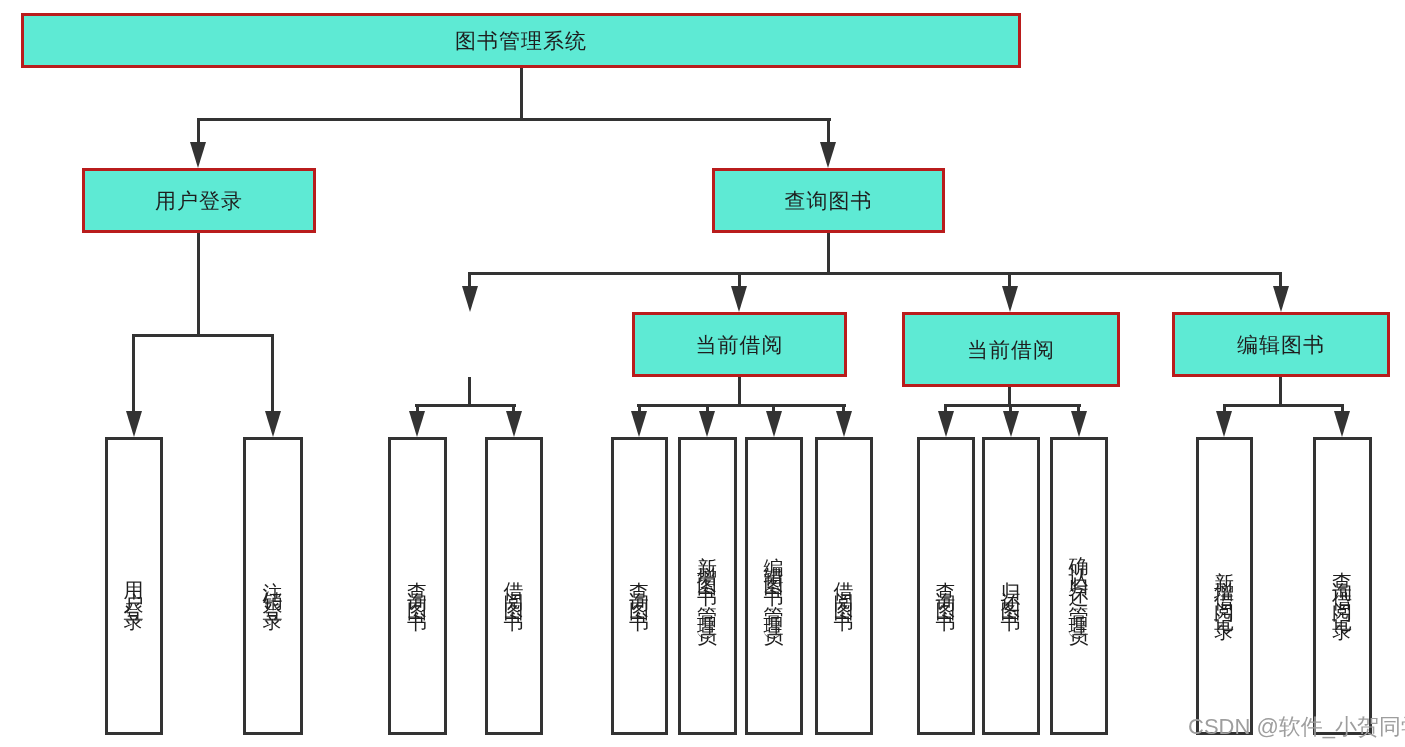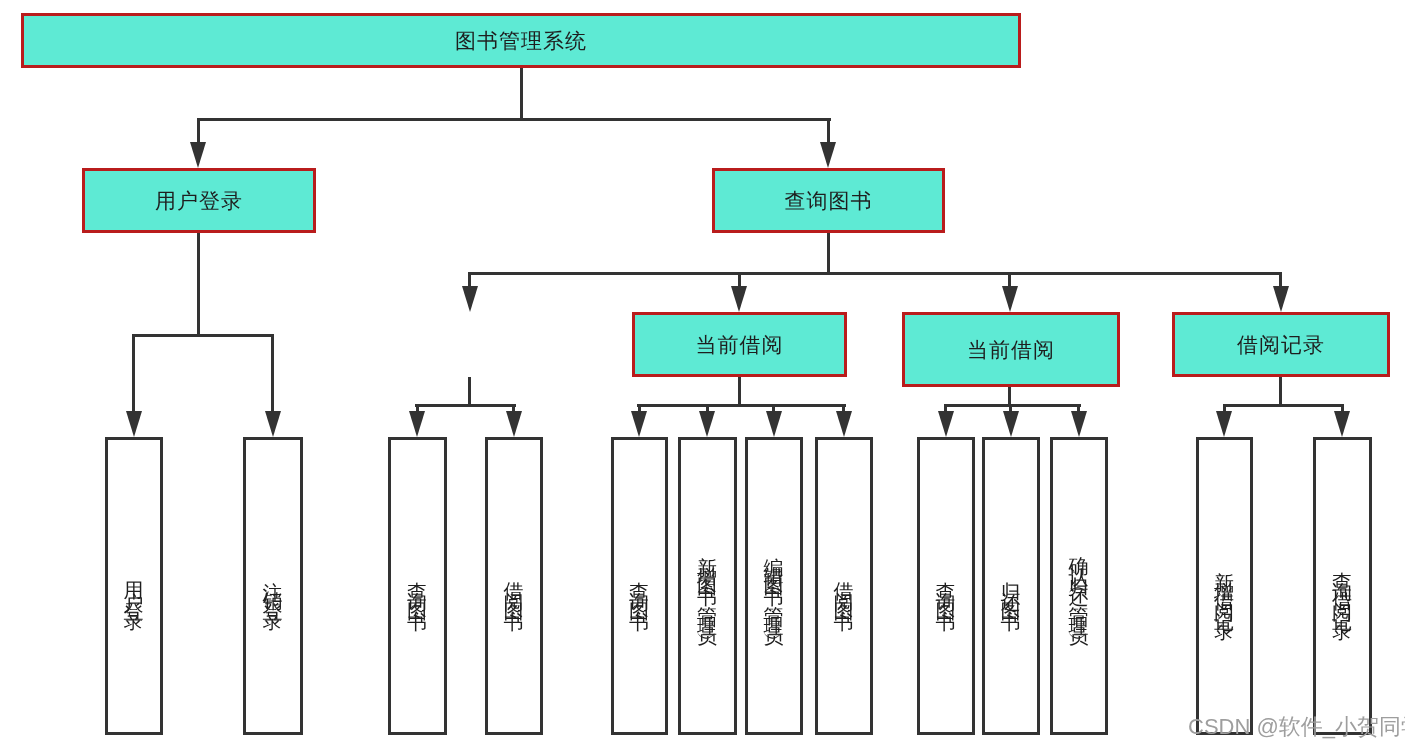--- a/index.html
+++ b/index.html
@@ -99,21 +99,21 @@
   <div class="arrow" style="left:1002px; top:286px;"></div>
   <div class="arrow" style="left:1273px; top:286px;"></div>
 
   <div class="hbox" style="left:632px; top:312px; width:215px; height:65px;">
     <span class="lbl">当前借阅</span>
   </div>
   <div class="hbox" style="left:902px; top:312px; width:218px; height:75px;">
     <span class="lbl">当前借阅</span>
   </div>
   <div class="hbox" style="left:1172px; top:312px; width:218px; height:65px;">
-    <span class="lbl">借阅记录</span>
+    <span class="lbl">编辑图书</span>
   </div>
 
   <div class="line" style="left:468px; top:377px; width:3px; height:30px;"></div>
   <div class="line" style="left:415px; top:404px; width:101px; height:3px;"></div>
   <div class="line" style="left:416px; top:404px; width:3px; height:10px;"></div>
   <div class="line" style="left:512px; top:404px; width:3px; height:10px;"></div>
   <div class="arrow" style="left:409px; top:411px;"></div>
   <div class="arrow" style="left:506px; top:411px;"></div>
 
   <div class="line" style="left:738px; top:377px; width:3px; height:30px;"></div>

